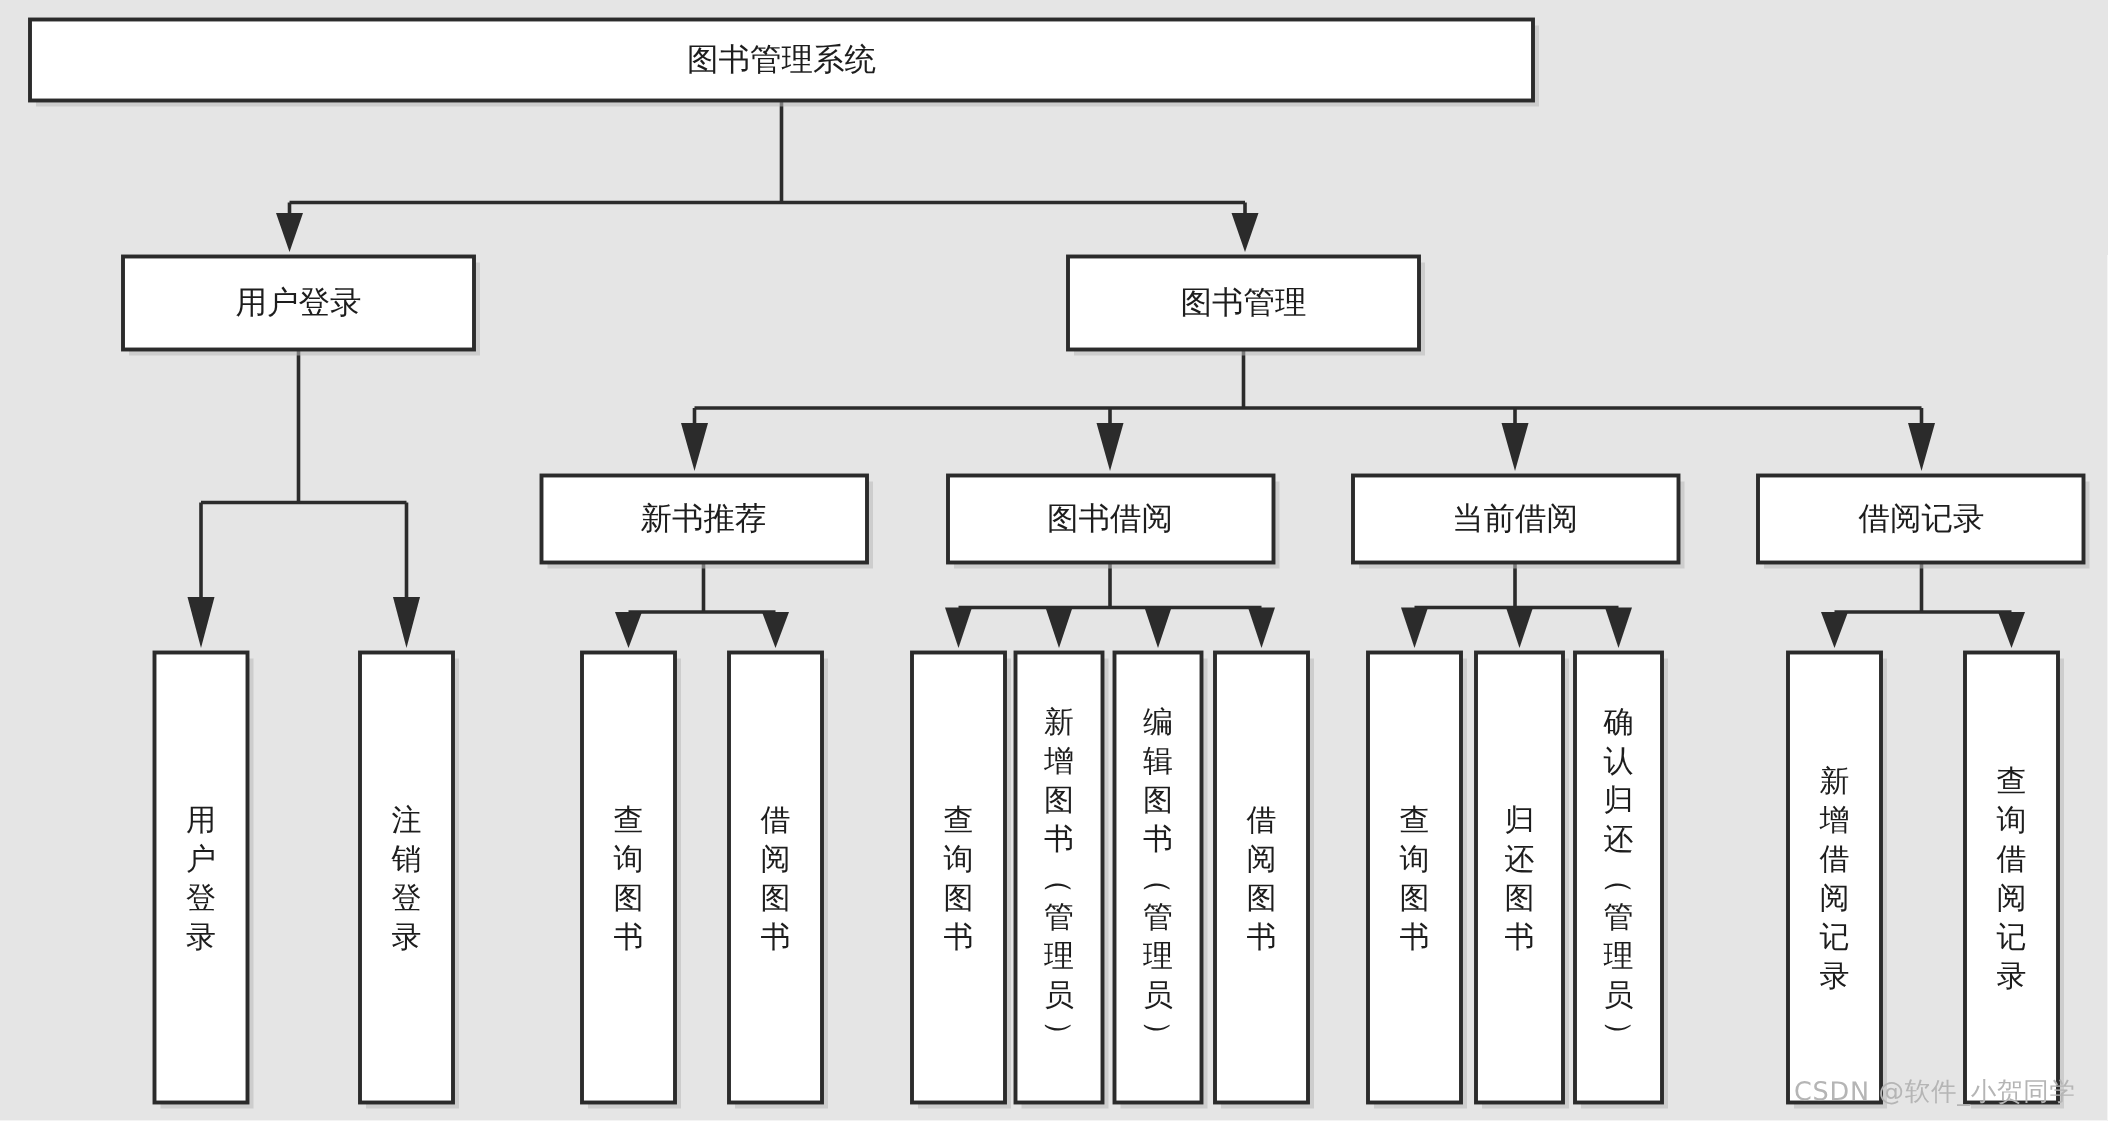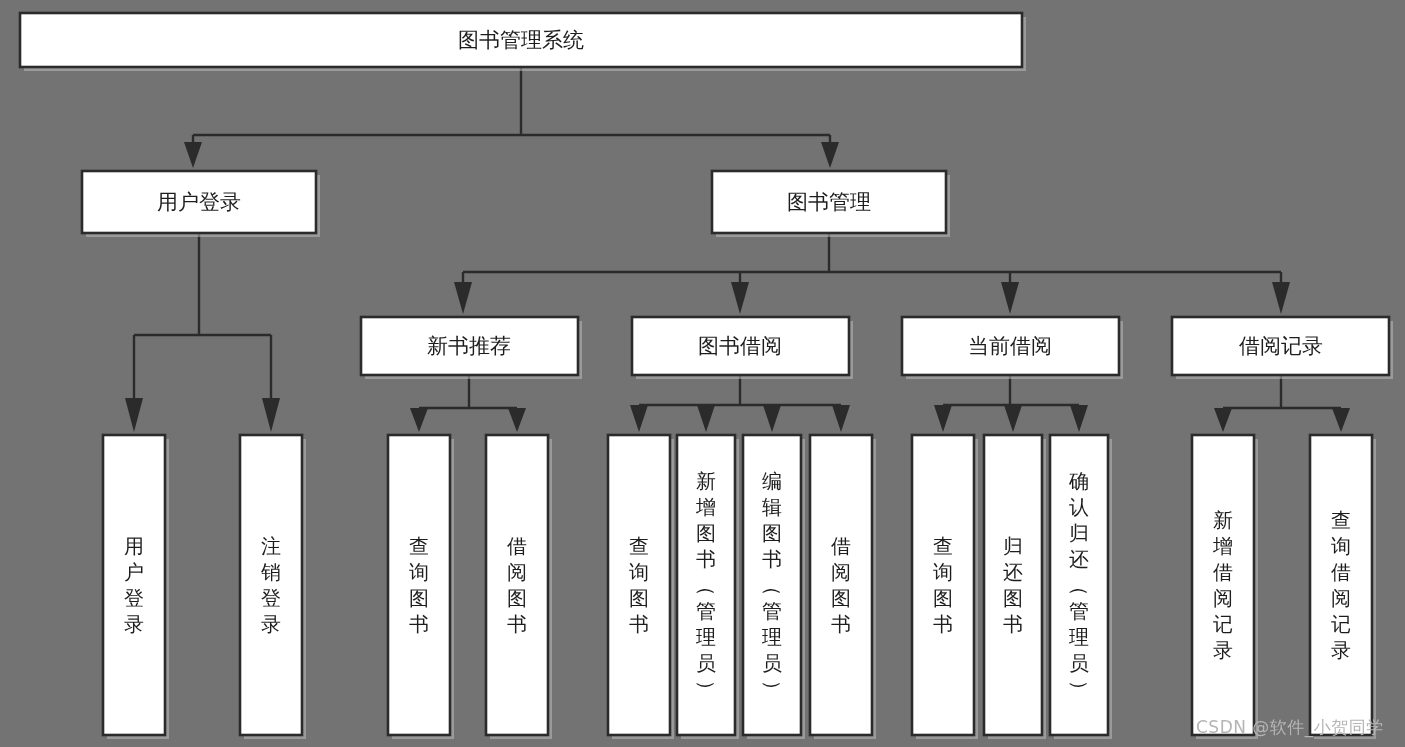--- a/index.html
+++ b/index.html
@@ -11,21 +11,21 @@
   body {
     font-family: "DejaVu Sans", "Liberation Sans", sans-serif;
     width: 1405px;
     height: 747px;
     overflow: hidden;
   }
   #diagram-root {
     position: relative;
     width: 1405px;
     height: 747px;
-    background: #737373;
+    background: #e5e5e5;
   }
   svg#tree-svg {
     position: absolute;
     left: 0;
     top: 0;
     width: 1405px;
     height: 747px;
     display: block;
   }
   .node-box {

